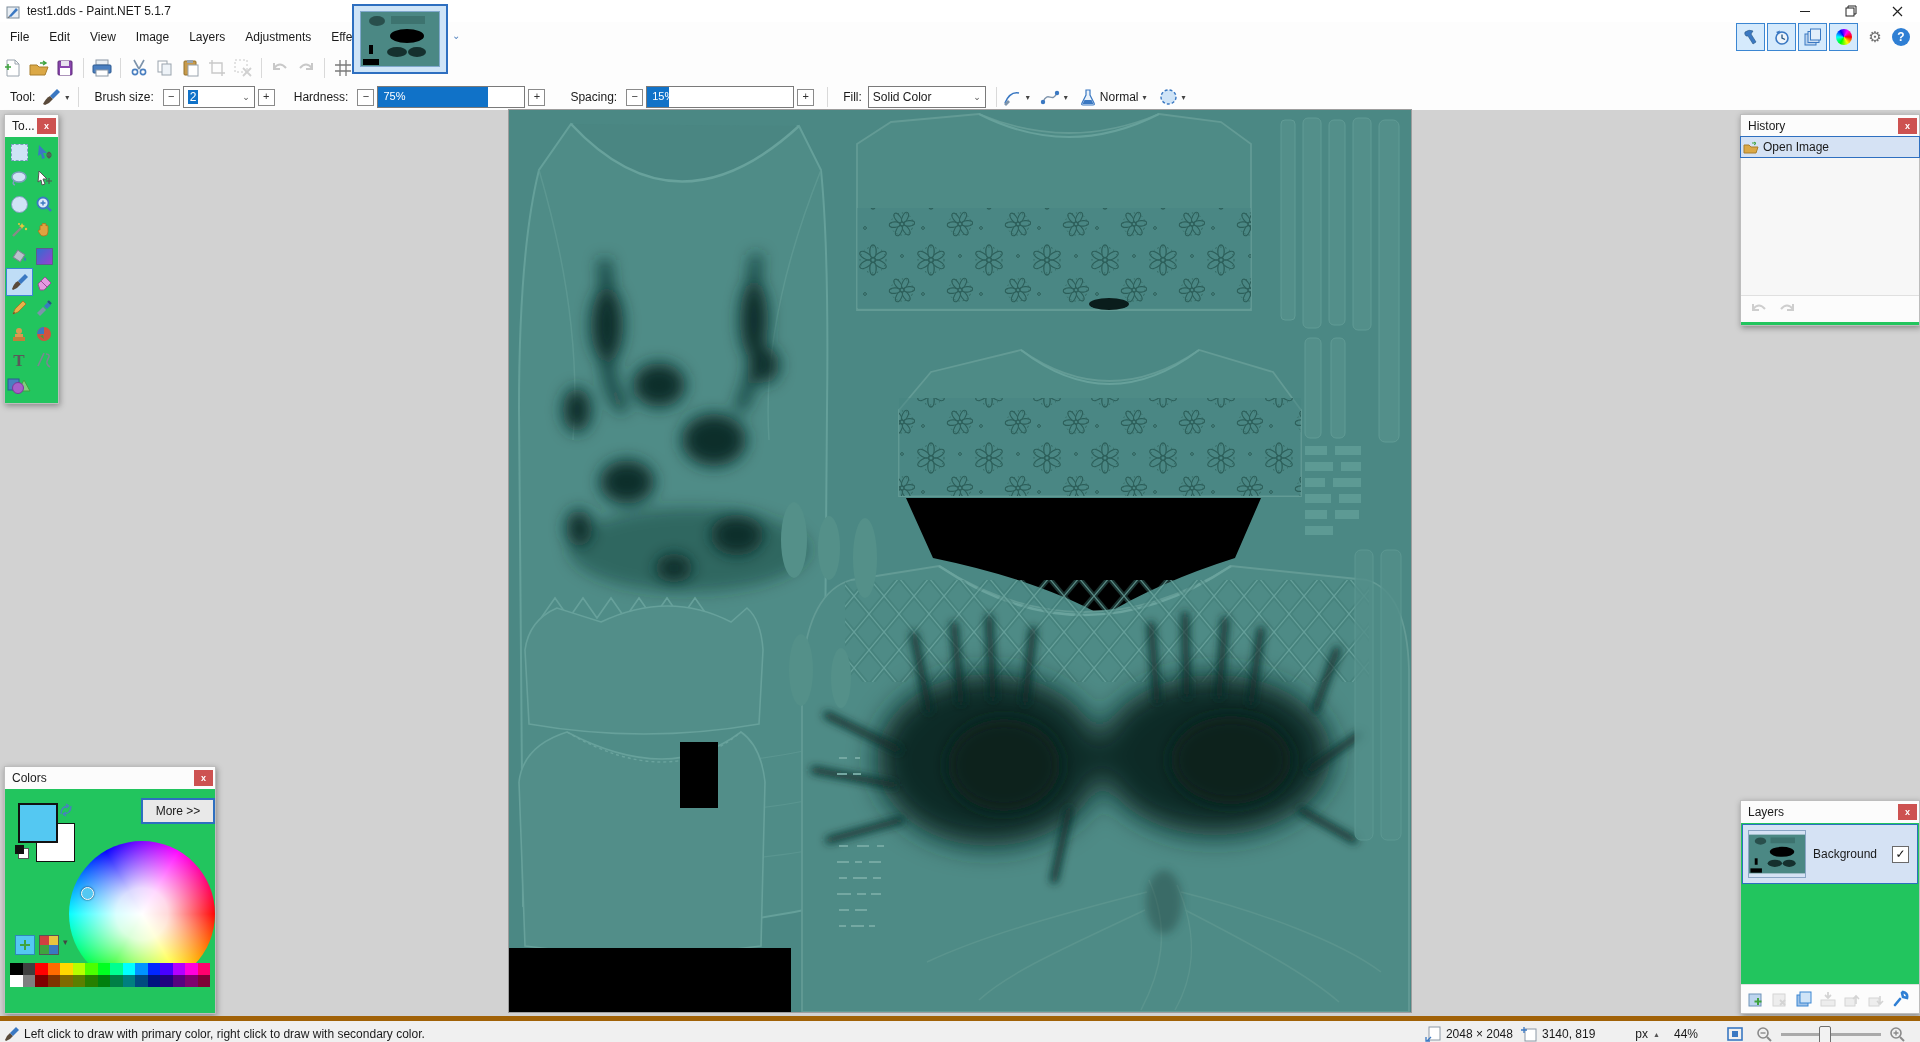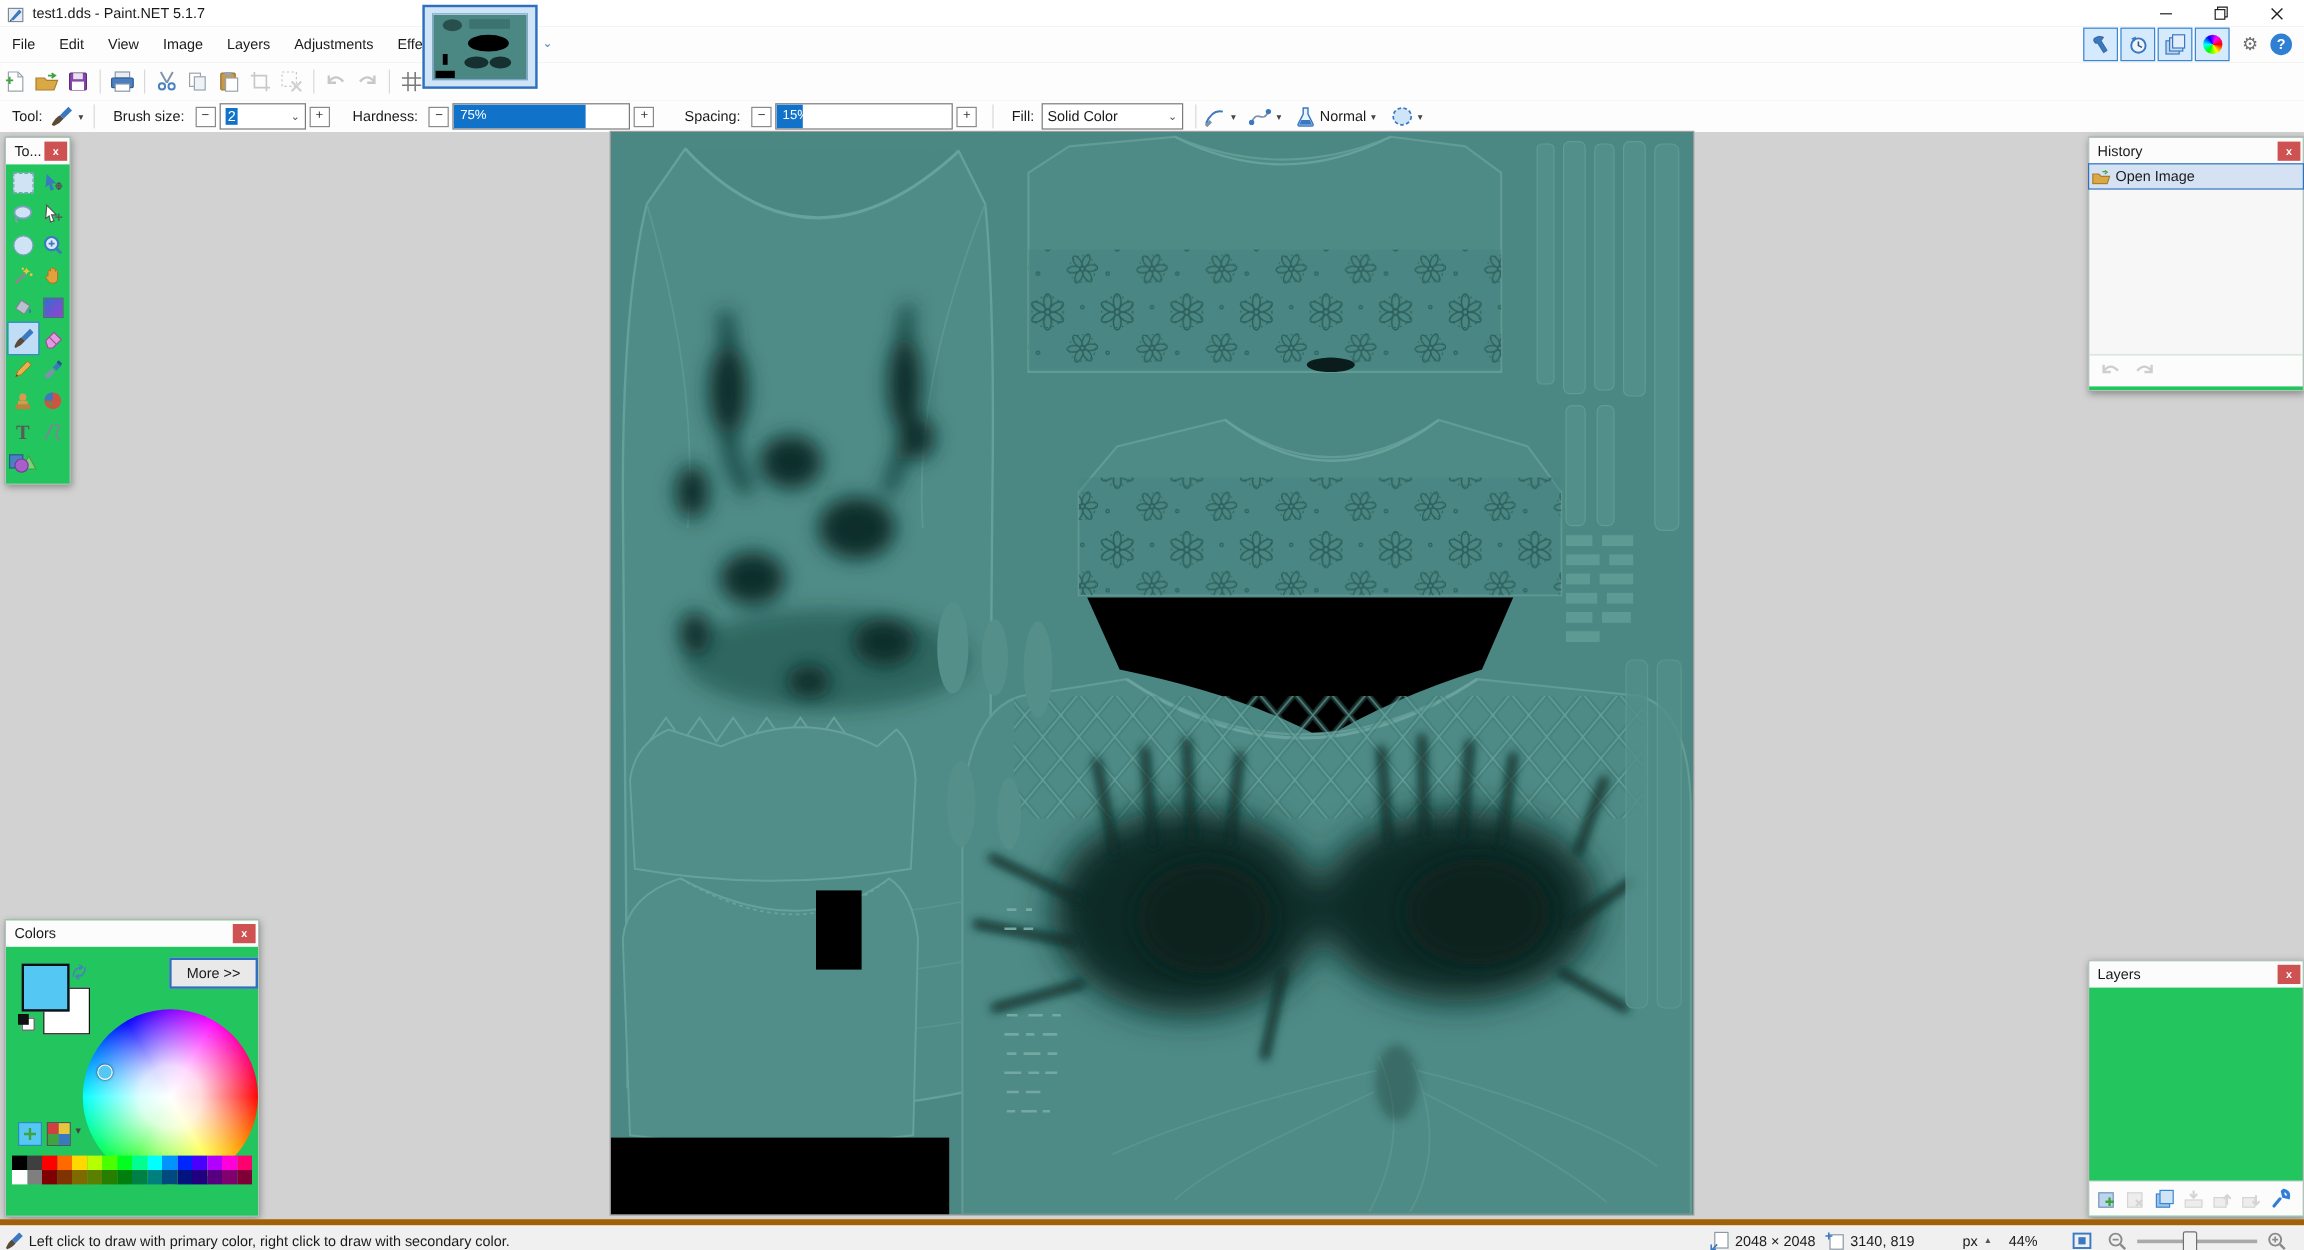--- a/index.html
+++ b/index.html
@@ -680,20 +680,34 @@
         <div class="swatch" style="background: rgb(127, 0, 55);"></div>
       </div>
   </div>
 </div>
 
 <div class="panel" id="panel-layers">
   <div class="ptitle">
       <span>Layers</span>
     <div class="pclose">x</div>
     </div>
+  <div id="layer-row">
+    <svg width="56" height="46" viewBox="0 0 78 54" style="margin-left:6px;box-shadow:0 0 0 1px #8aa5c4">
+      <rect width="78" height="54" fill="#4b8884"></rect>
+      <ellipse cx="16" cy="9" rx="8" ry="5" fill="#21413f" opacity=".8"></ellipse>
+      <rect x="30" y="4" width="34" height="8" fill="#3d736f"></rect>
+      <ellipse cx="46" cy="24" rx="17" ry="7" fill="#000"></ellipse>
+      <rect x="8" y="33" width="4" height="9" fill="#000"></rect>
+      <ellipse cx="36" cy="40" rx="10" ry="5" fill="#15302e"></ellipse>
+      <ellipse cx="56" cy="40" rx="9" ry="5" fill="#15302e"></ellipse>
+      <rect x="2" y="47" width="16" height="6" fill="#000"></rect>
+    </svg>
+    <span class="lname">Background</span>
+    <div class="cb">✓</div>
+  </div>
   <div id="layers-footer">
     <div class="lbtn">
         <svg width="18" height="18">
           <rect x="2" y="4" width="12" height="12" fill="#bcd4ee" stroke="#6f93b8"></rect>
           <path d="M11,8 v7 M7.5,11.5 h7" stroke="#3fa33f" stroke-width="2"></path>
         </svg>
       </div>
     <div class="lbtn">
         <svg width="18" height="18" opacity=".4">
           <rect x="2" y="4" width="12" height="12" fill="#d9d9d9" stroke="#9a9a9a"></rect>

